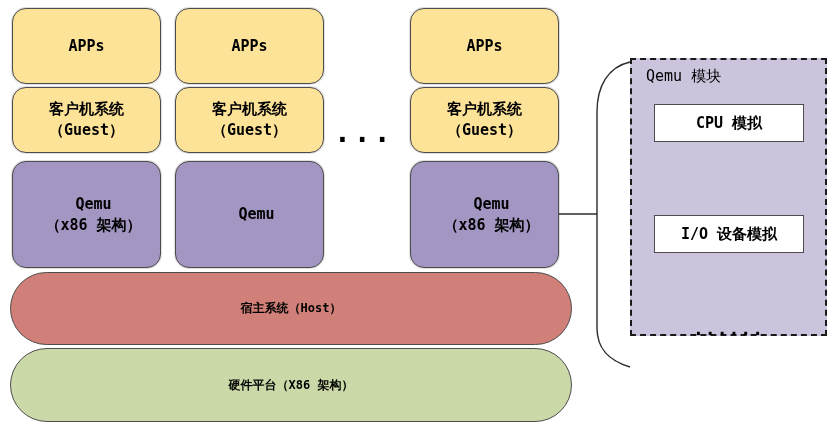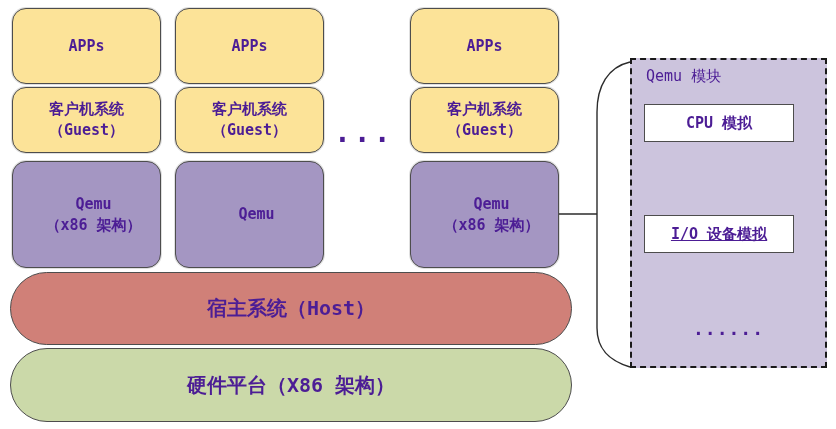--- a/index.html
+++ b/index.html
@@ -1,50 +1,50 @@
 <!DOCTYPE html>
 <html><head>
 <meta charset="utf-8">
 <style>
   html,body{margin:0;padding:0;background:#ffffff;}
   #canvas{
     position:relative;width:836px;height:429px;background:#ffffff;overflow:hidden;
-    font-family:"DejaVu Sans Mono","Liberation Mono",monospace;color:#4c1d95;
+    font-family:"DejaVu Sans Mono","Liberation Mono",monospace;color:#000000;
   }
   .box{
     position:absolute;box-sizing:border-box;border:1.5px solid #4d4d4d;
     display:flex;flex-direction:column;align-items:center;justify-content:center;
     text-align:center;font-weight:bold;line-height:21px;font-size:15px;
   }
   .col-box{width:149px;border-radius:14px;box-shadow:0 0 0 1px rgba(128,128,128,.25);}
   .apps{top:8px;height:76px;}
   .guest{top:87px;height:66px;}
   .qemu{top:161px;height:107px;padding-left:14px;}
   .col1{left:12px;} .col2{left:175px;} .col3{left:410px;}
-  .wide{left:10px;width:562px;border-radius:38px;font-size:20px;align-items:center;}
+  .wide{left:10px;width:562px;border-radius:38px;font-size:12px;align-items:center;}
   .host{top:272px;height:73px;}
   .hardware{top:348px;height:74px;}
   .cols-ellipsis{
     position:absolute;left:334px;top:116px;width:56px;text-align:center;
     font-size:28px;font-weight:bold;letter-spacing:3px;line-height:34px;
   }
   .panel{
-    position:absolute;left:630px;top:58px;width:197px;height:310px;box-sizing:border-box;
+    position:absolute;left:630px;top:58px;width:197px;height:278px;box-sizing:border-box;
     border:2.5px dashed #1a1a1a;
   }
   .panel-title{
     position:absolute;left:14px;top:7px;font-size:15px;font-weight:normal;
   }
   .module{
-    position:absolute;left:12px;width:150px;height:38px;box-sizing:border-box;
+    position:absolute;left:22px;width:150px;height:38px;box-sizing:border-box;
     background:#ffffff;border:1.5px solid #4d4d4d;
     display:flex;align-items:center;justify-content:center;
     font-size:15px;font-weight:bold;
   }
-  .m0{top:44px;} .m1{top:100px;} .m2{top:155px;text-decoration:underline;} .m3{top:214px;}
+  .m0{top:44px;} .m1{top:100px;} .m2{top:155px;} .m3{top:214px;}
   .panel-more{
     position:absolute;left:0;top:258px;width:100%;text-align:center;
     font-size:18px;font-weight:bold;letter-spacing:1px;
   }
   #connector-svg{position:absolute;left:0;top:0;pointer-events:none;}
 </style>
 </head>
 <body>
 
 <div id="canvas">

